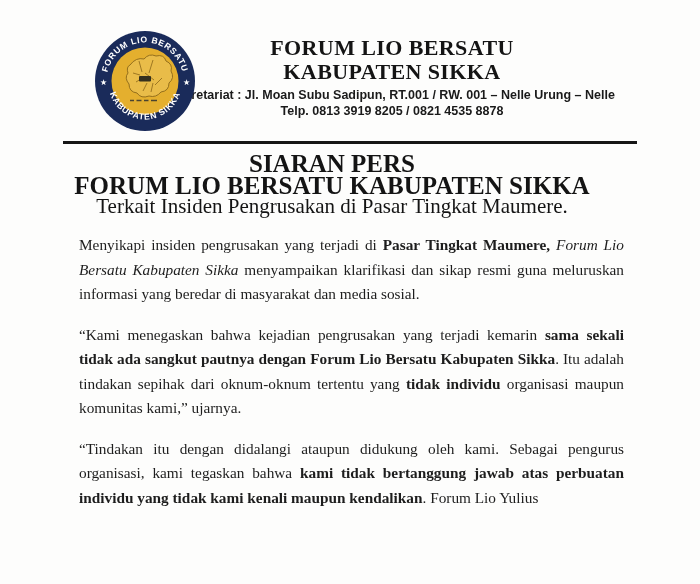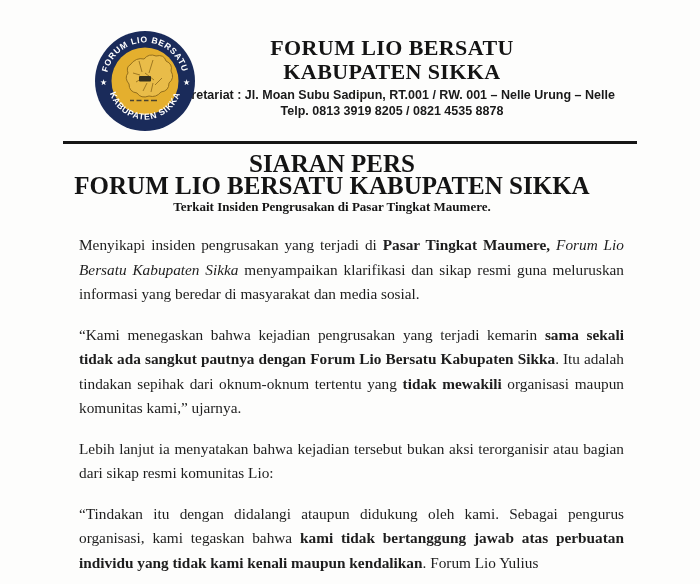--- a/index.html
+++ b/index.html
@@ -25,21 +25,21 @@
     color:#1a1a1a;margin-top:4px;
   }
   .divider{border-top:3px solid #161616;margin:0 63px;}
   
   .title-block{
     text-align:center;
     padding:9px 36px 0 0;
     color:#141414;
   }
   .title-line{font-weight:bold;font-size:25px;line-height:21.5px;}
-  .subtitle-line{font-weight:bold;font-size:13px;line-height:21px;}
+  .subtitle-line{font-weight:normal;font-size:21px;line-height:21px;}
   
   .body-text{
     margin:15px 60px 0 63px;
     font-size:15.3px;line-height:24.5px;
     text-align:justify;
   }
   .body-text p{margin:16px;}
   p.after-gap{margin-bottom:13px;}
   .quote{margin-left:37px;}
   .b{font-weight:bold;}
@@ -86,18 +86,17 @@
   <div class="divider"></div>
 
   <div class="title-block">
     <div class="title-line">SIARAN PERS</div>
     <div class="title-line">FORUM LIO BERSATU KABUPATEN SIKKA</div>
     <div class="subtitle-line">Terkait Insiden Pengrusakan di Pasar Tingkat Maumere.</div>
   </div>
 
   <div class="body-text">
     <p class="after-gap"><span>Menyikapi insiden pengrusakan yang terjadi di </span><span class="b">Pasar Tingkat Maumere,</span><span> </span><span class="i">Forum Lio Bersatu Kabupaten Sikka</span><span> menyampaikan klarifikasi dan sikap resmi guna meluruskan informasi yang beredar di masyarakat dan media sosial.</span></p>
-    <p class="quote"><span>“Kami menegaskan bahwa kejadian pengrusakan yang terjadi kemarin </span><span class="b">sama sekali tidak ada sangkut pautnya dengan Forum Lio Bersatu Kabupaten Sikka</span><span>. Itu adalah tindakan sepihak dari oknum-oknum tertentu yang </span><span class="b">tidak mewakili</span><span> organisasi maupun komunitas kami,” ujarnya.</span></p>
-    <p><span>Lebih lanjut ia menyatakan bahwa kejadian tersebut bukan aksi terorganisir atau bagian dari sikap resmi komunitas Lio:</span></p>
+    <p class="quote"><span>“Kami menegaskan bahwa kejadian pengrusakan yang terjadi kemarin </span><span class="b">sama sekali tidak ada sangkut pautnya dengan Forum Lio Bersatu Kabupaten Sikka</span><span>. Itu adalah tindakan sepihak dari oknum-oknum tertentu yang </span><span class="b">tidak individu</span><span> organisasi maupun komunitas kami,” ujarnya.</span></p>
     <p class="quote"><span>“Tindakan itu dengan didalangi ataupun didukung oleh kami. Sebagai pengurus organisasi, kami tegaskan bahwa </span><span class="b">kami tidak bertanggung jawab atas perbuatan individu yang tidak kami kenali maupun kendalikan</span><span>. Forum Lio Yulius</span></p>
   </div>
 
 </div>
 
 </body></html>

